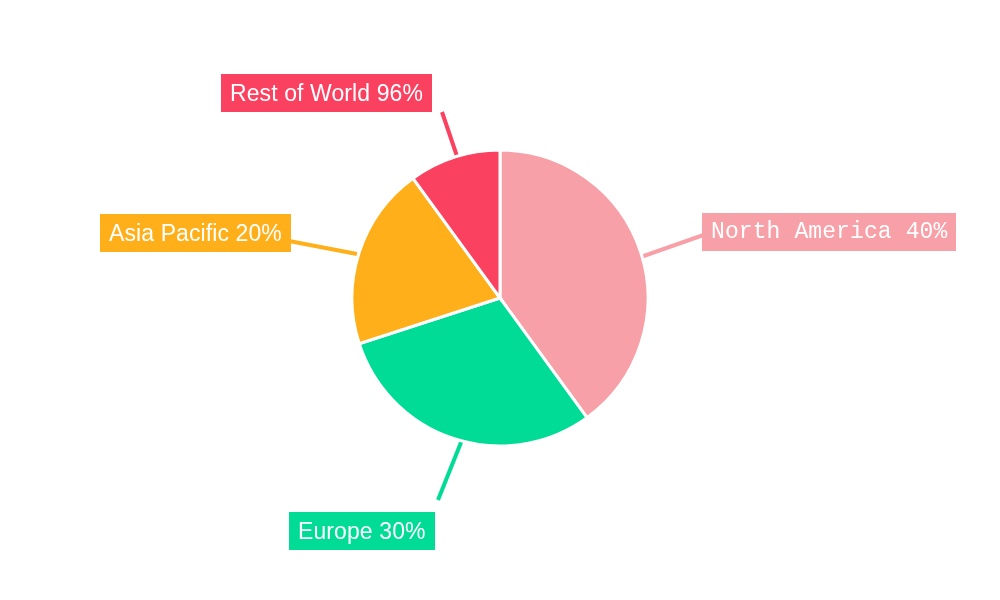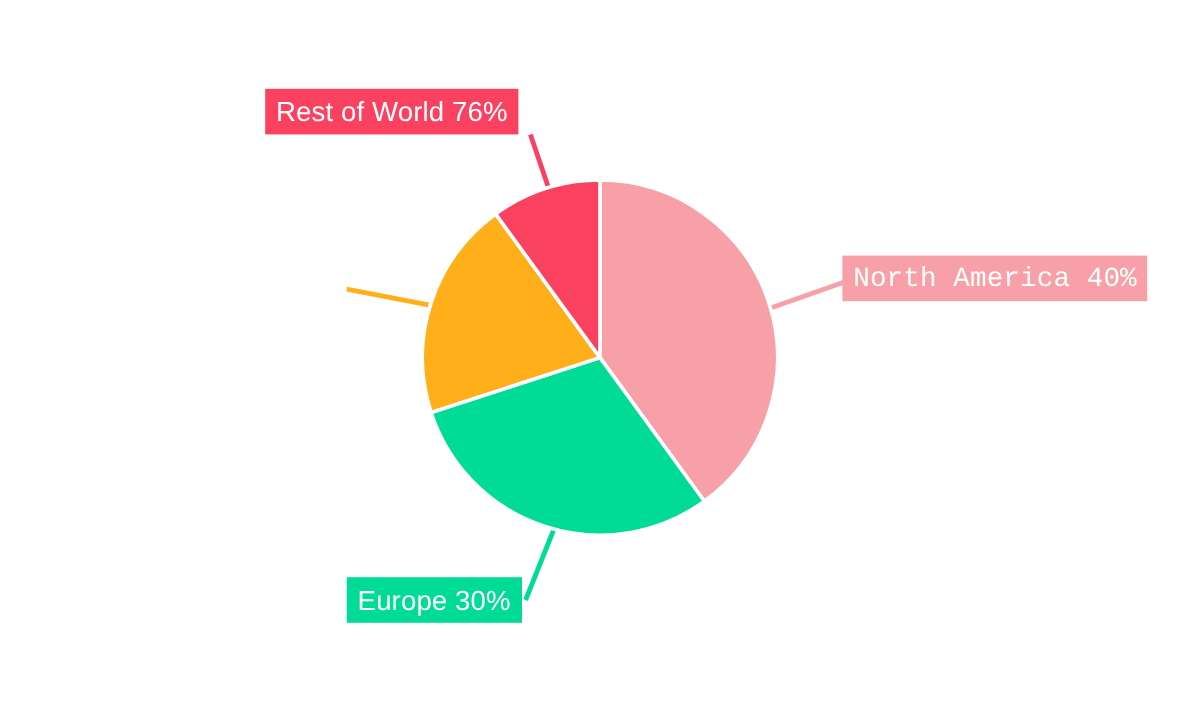--- a/index.html
+++ b/index.html
@@ -44,21 +44,21 @@
     padding: 0 9px;
     height: 38px;
     user-select: none;
   }
   #label-north-america {
     left: 702px;
     top: 213px;
   }
   #label-europe {
     left: 289px;
-    top: 481px;
+    top: 512px;
   }
   #label-asia-pacific {
     left: 100px;
     top: 214px;
   }
   #label-rest-of-world {
     left: 221px;
     top: 74px;
   }
 </style>
@@ -85,18 +85,21 @@
   </svg>
 
   <div class="callout-label" id="label-north-america" style="background: rgb(247, 160, 167); color: rgb(255, 255, 255); font-family: Liberation Mono, monospace;">
     <span>North America 40%</span>
   </div>
 
   <div class="callout-label" id="label-europe" style="background: rgb(0, 220, 150); color: rgb(255, 255, 255);">
     <span>Europe 30%</span>
   </div>
 
+  <div class="callout-label" id="label-asia-pacific" style="background: rgb(255, 175, 25); color: rgb(255, 255, 255);">
+    <span>Asia Pacific 20%</span>
+  </div>
 
   <div class="callout-label" id="label-rest-of-world" style="background: rgb(251, 65, 96); color: rgb(255, 255, 255);">
-    <span>Rest of World 76%</span>
+    <span>Rest of World 96%</span>
   </div>
 
 </div>
 
 </body></html>

